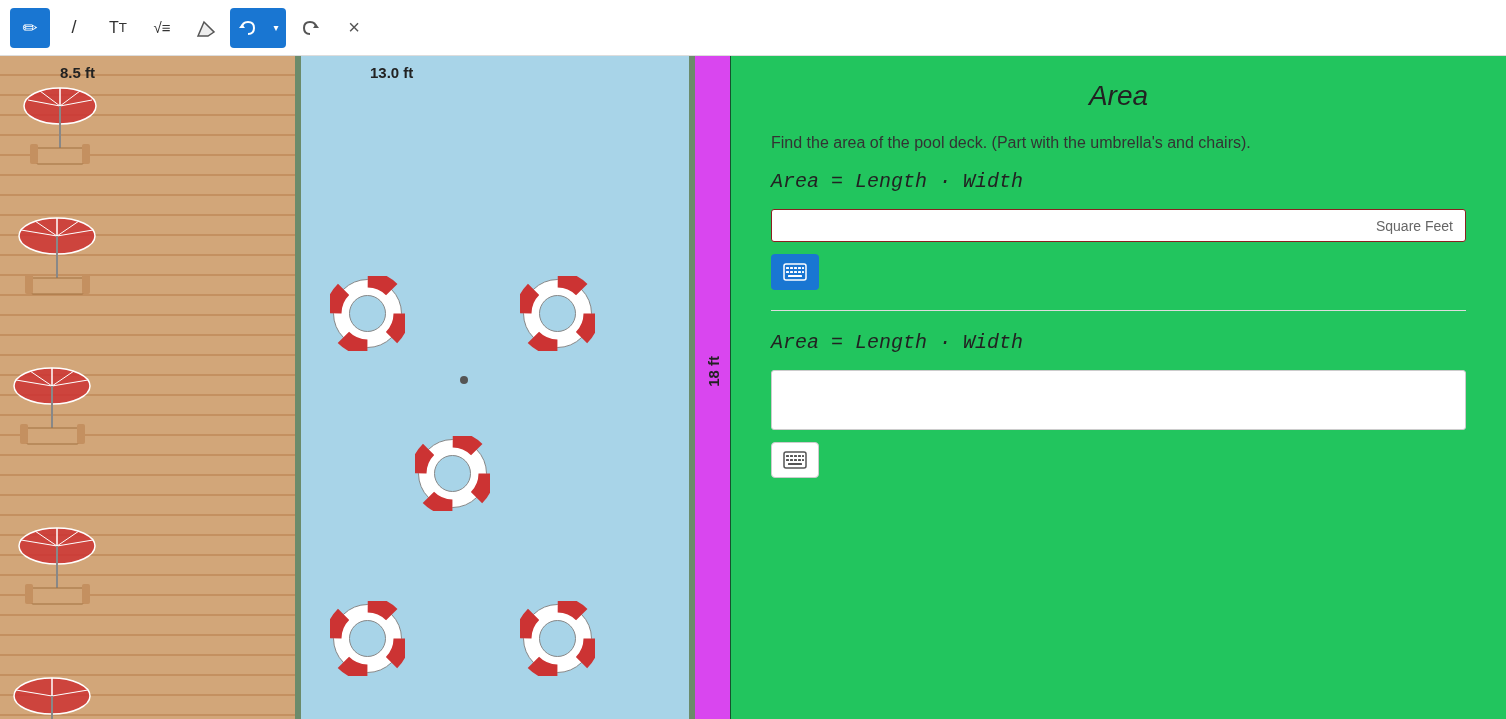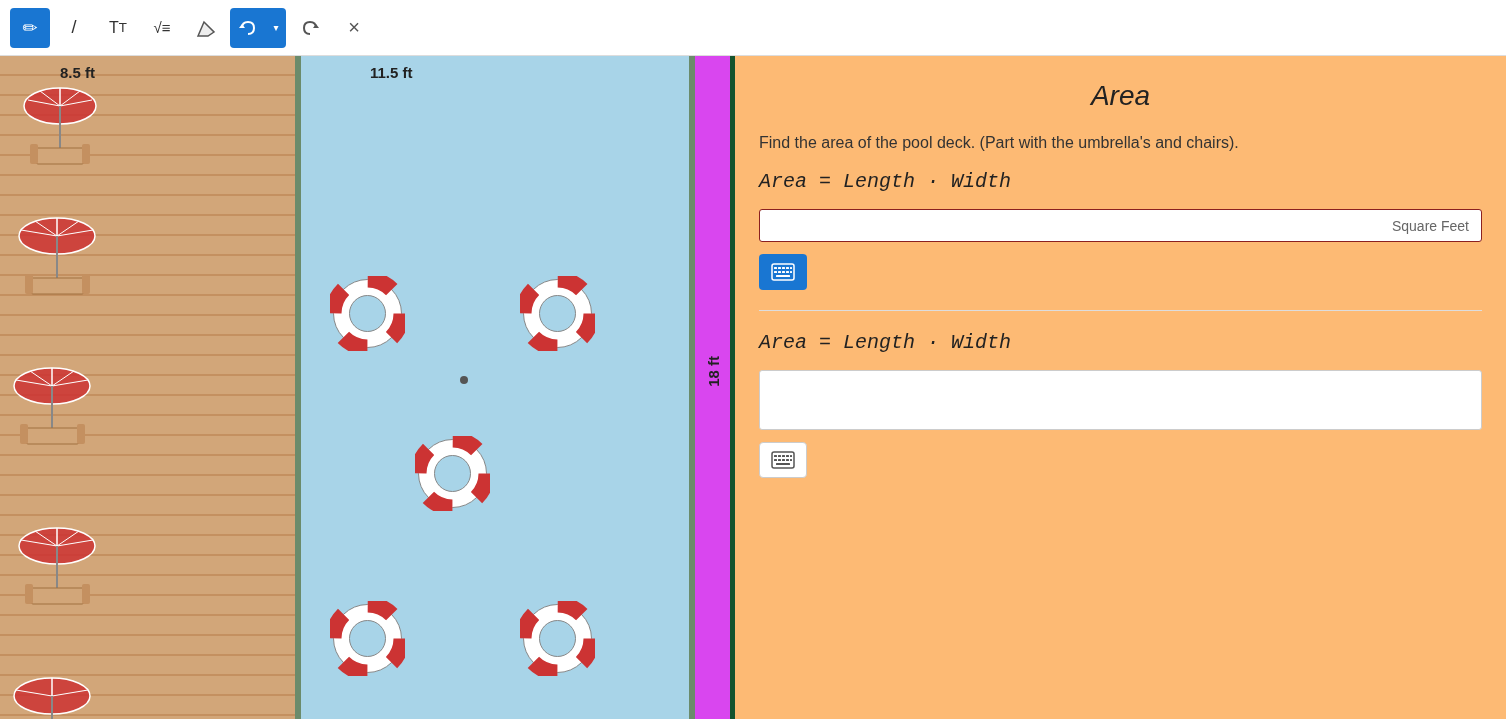--- a/index.html
+++ b/index.html
@@ -121,24 +121,24 @@
       height: 8px;
       background: #555;
       border-radius: 50%;
       top: 320px;
       left: 460px;
     }
 
     
     .problem-panel {
       flex: 1;
-      background: #fdba74;
-      padding: 24px 24px;
+      background: #22c55e;
+      padding: 24px 40px;
       overflow-y: auto;
-      border-left: 5px solid #14532d;
+      border-left: 1px solid #14532d;
     }
 
     .page-title {
       font-size: 28px;
       font-weight: normal;
       text-align: center;
       color: #222;
       margin-bottom: 20px;
       font-style: italic;
     }
@@ -254,21 +254,21 @@
 
 <div class="main">
 
   <div class="canvas-area">
 
     <div class="pool-deck"></div>
 
     <div class="pool"></div>
 
     <div class="dim-label dim-85">8.5 ft</div>
-    <div class="dim-label dim-115">11.5 ft</div>
+    <div class="dim-label dim-115">13.0 ft</div>
     <div class="dim-label dim-18">18 ft</div>
 
     <div style="position:absolute; left:20px; top:30px;">
       <svg width="80" height="90" viewBox="0 0 80 90">
 
         <ellipse cx="40" cy="20" rx="36" ry="18" fill="#CC3333" opacity="0.85"></ellipse>
         <ellipse cx="40" cy="20" rx="36" ry="18" fill="none" stroke="#fff" stroke-width="1.5"></ellipse>
         <line x1="40" y1="2" x2="40" y2="20" stroke="#fff" stroke-width="1.5"></line>
         <line x1="8" y1="14" x2="40" y2="20" stroke="#fff" stroke-width="1"></line>
         <line x1="72" y1="14" x2="40" y2="20" stroke="#fff" stroke-width="1"></line>

